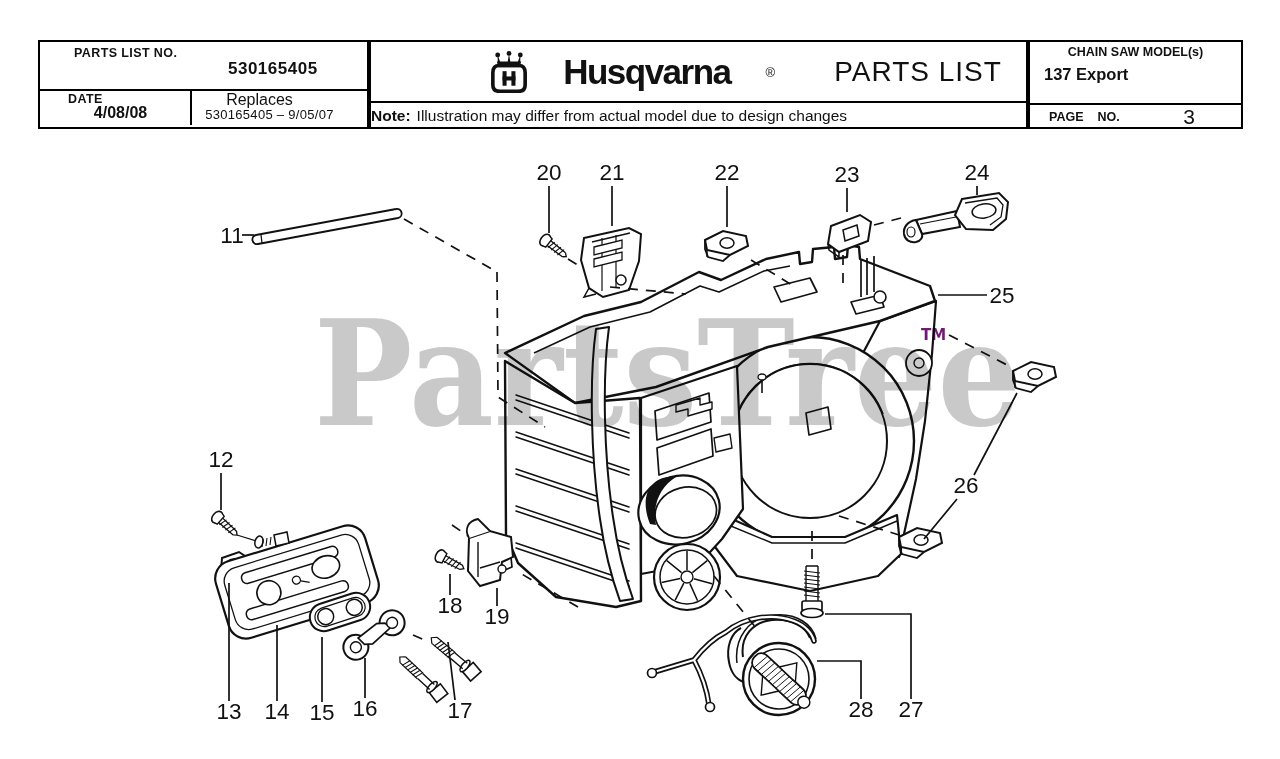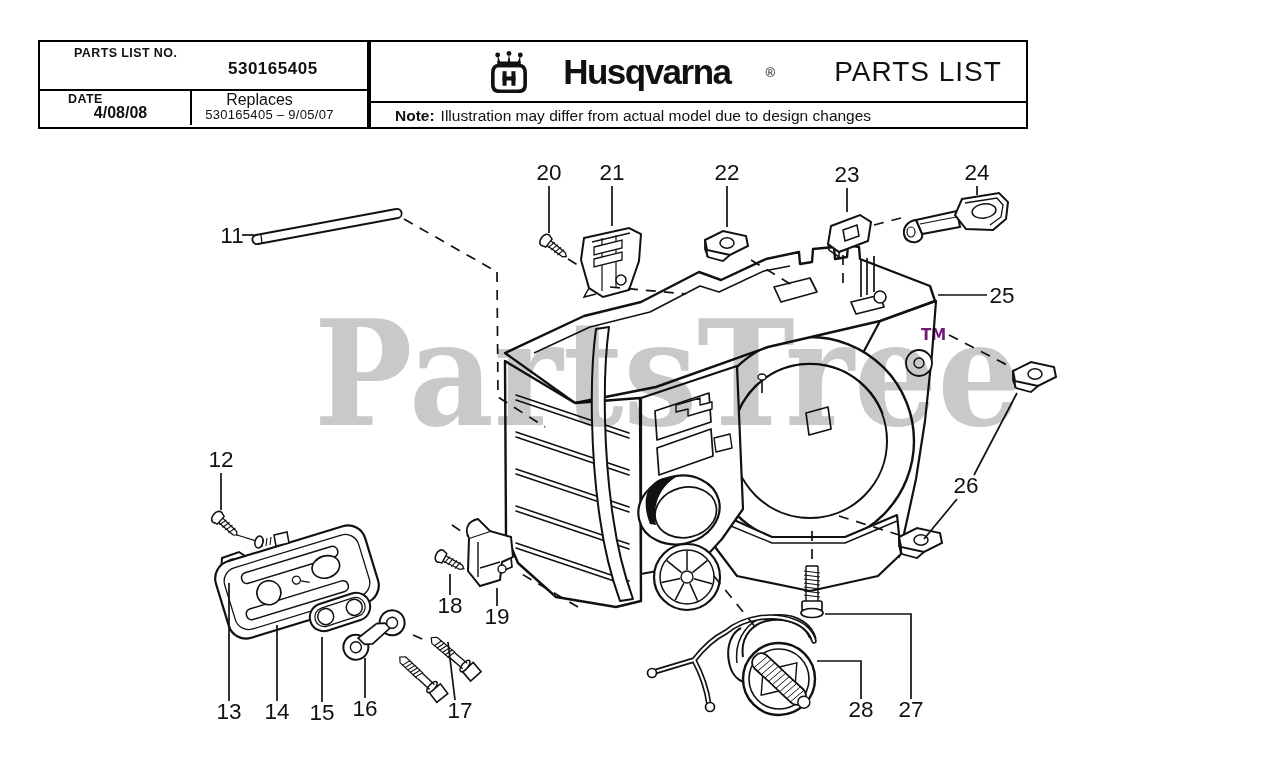--- a/index.html
+++ b/index.html
@@ -20,21 +20,21 @@
   .date-value{position:absolute;left:0;right:0;top:13px;text-align:center;font-size:16px;font-weight:bold;}
   .rep-cell{flex:1;text-align:center;position:relative;}
   .rep-label{position:absolute;left:0;right:40px;top:0;font-size:16px;text-align:center;}
   .rep-value{position:absolute;left:0;right:20px;top:16px;font-size:13px;text-align:center;letter-spacing:.3px;}
   .logo-row{height:59px;border-bottom:2.5px solid #000;display:flex;align-items:center;justify-content:center;
             transform:none;position:relative;}
   .logo-inner{display:flex;align-items:center;margin-left:96px;gap:33px;}
   .brand-name{font-size:35px;font-weight:bold;letter-spacing:-1.5px;line-height:1;}
   .brand-reg{font-size:13px;margin:2px 0 0 2px;align-self:center;}
   .brand-title{font-size:28px;font-weight:500;letter-spacing:1px;margin-left:26px;}
-  .note-row{height:25px;display:flex;align-items:center;padding-left:24px;font-size:15.5px;}
+  .note-row{height:25px;display:flex;align-items:center;font-size:15.5px;}
   .note-label{font-weight:bold;margin-right:6px;}
   .model-row{height:61px;border-bottom:2.5px solid #000;position:relative;}
   .model-label{position:absolute;left:0;right:0;top:3px;text-align:center;font-size:12.5px;font-weight:bold;}
   .model-value{position:absolute;left:14px;top:23px;font-size:16.5px;font-weight:bold;}
   .page-row{height:23px;display:flex;align-items:center;padding:0 0 0 19px;font-size:12.5px;font-weight:bold;}
   .page-no-word{margin-left:14px;}
   .page-value{margin-left:auto;margin-right:46px;font-size:21px;font-weight:normal;}
   
   #diag{position:absolute;left:0;top:139px;width:1280px;height:620px;}
   svg text.co{font-family:"Liberation Sans",sans-serif;font-size:22.5px;fill:#111;text-anchor:middle;}
@@ -90,20 +90,31 @@
           <span class="brand-reg">®</span>
           <span class="brand-title">PARTS LIST</span>
         </div>
       </div>
       <div class="note-row">
         <span class="note-label">Note:</span>
         <span>Illustration may differ from actual model due to design changes</span>
       </div>
     </div>
 
+    <div class="box" id="hdr-right">
+      <div class="model-row">
+        <span class="model-label">CHAIN SAW MODEL(s)</span>
+        <span class="model-value">137 Export</span>
+      </div>
+      <div class="page-row">
+        <span>PAGE</span>
+        <span class="page-no-word">NO.</span>
+        <span class="page-value">3</span>
+      </div>
+    </div>
   </div>
 
   <svg id="diag" viewBox="0 0 1280 620">
     <defs>
       <g id="clip-nut">
         <path d="M2,11 L20,2 L43,7 L45,17 L27,26 L4,21 Z" fill="#fff" stroke="#111" stroke-width="2"></path>
         <ellipse cx="24" cy="14" rx="7" ry="5.2" fill="#fff" stroke="#111" stroke-width="1.5"></ellipse>
         <path d="M2,11 L2,20 L5,28 L20,32 L27,26" fill="none" stroke="#111" stroke-width="1.8"></path>
         <path d="M4,21 L4,28" fill="none" stroke="#111" stroke-width="1.4"></path>
       </g>

